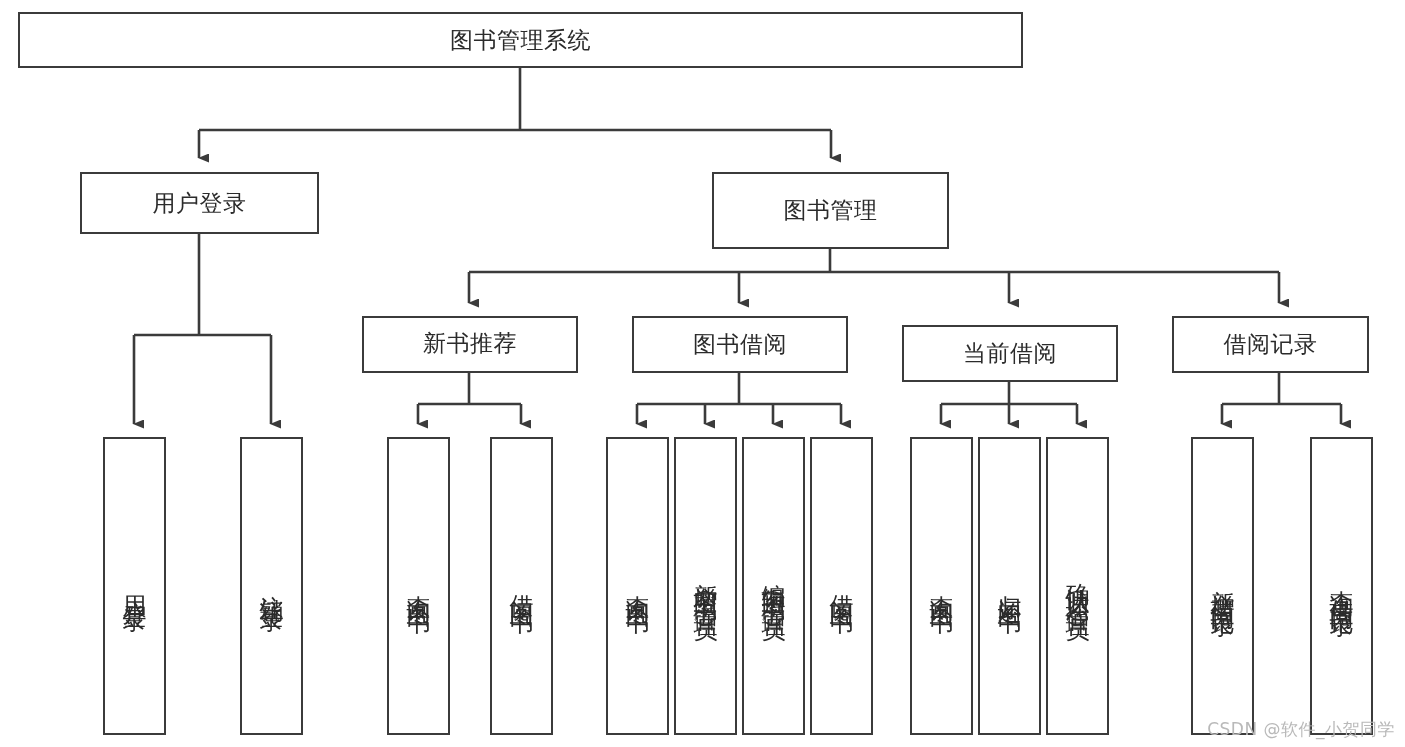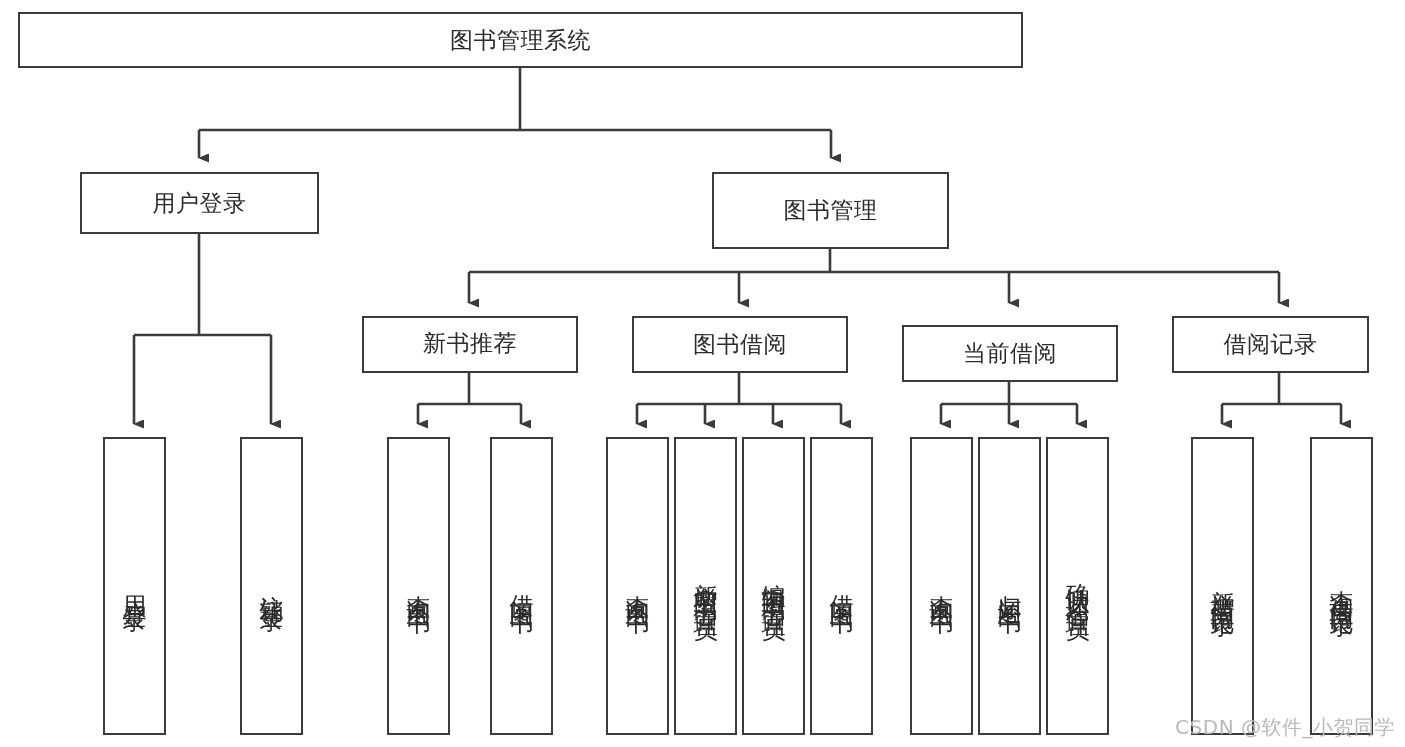--- a/index.html
+++ b/index.html
@@ -53,21 +53,21 @@
     writing-mode: vertical-rl;
     text-orientation: upright;
     font-size: 24px;
     letter-spacing: 5px;
     line-height: 1;
   }
   .watermark {
     position: absolute;
     right: 10px;
     bottom: 6px;
-    font-size: 20px;
+    font-size: 17px;
     color: #b9b9b9;
     letter-spacing: 0.5px;
     z-index: 3;
     white-space: nowrap;
   }
 </style>
 </head>
 <body>
 
 <div id="diagram">

